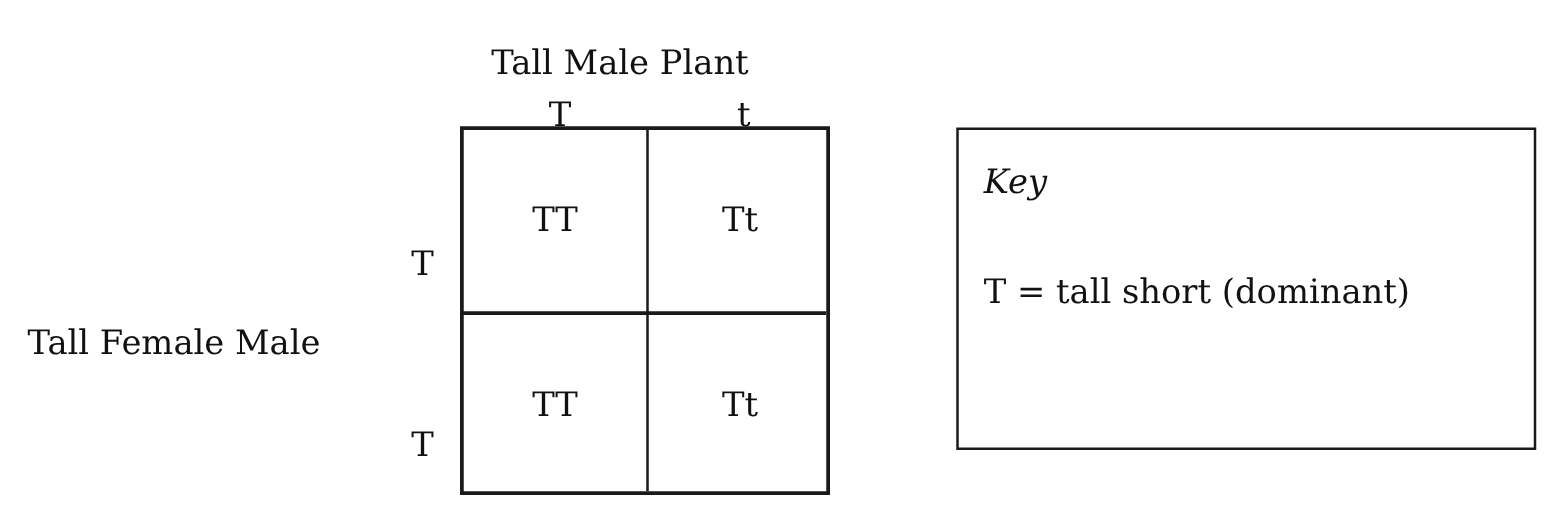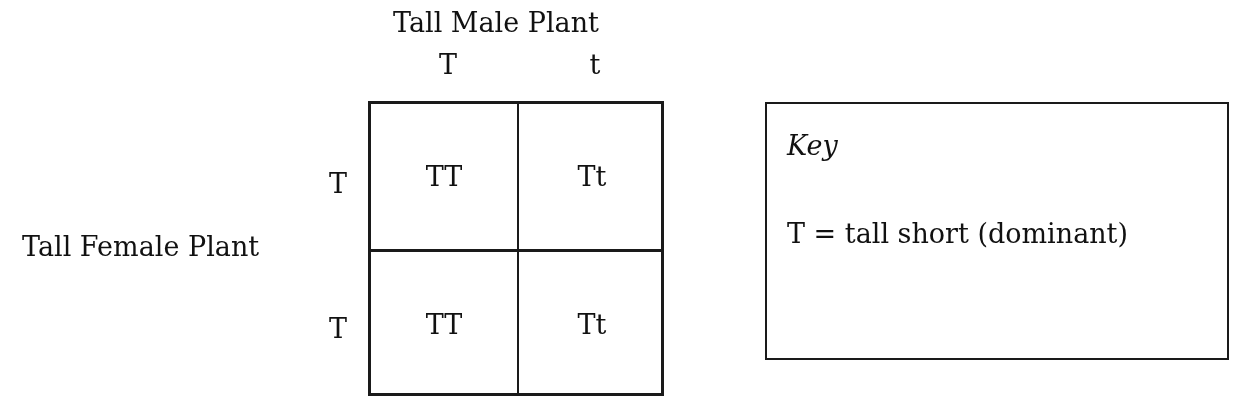--- a/index.html
+++ b/index.html
@@ -8,21 +8,21 @@
       background: #ffffff;
     }
     body {
       width: 1235px;
       height: 414px;
       position: relative;
       overflow: hidden;
       font-family: "DejaVu Serif", "Liberation Serif", serif;
       color: #111111;
     }
-    .abs { position: absolute; white-space: nowrap; }
+    .abs { position: absolute; white-space: nowrap; margin-top: 28px; }
     .txt { font-size: 27px; line-height: 1; }
 
     #male-title { left: 393px; top: 9px; }
     #male-allele-1 { left: 433px; top: 51px; width: 30px; text-align: center; }
     #male-allele-2 { left: 580px; top: 51px; width: 30px; text-align: center; }
 
     #female-title { left: 22px; top: 233px; }
     #female-allele-1 { left: 323px; top: 170px; width: 30px; text-align: center; }
     #female-allele-2 { left: 323px; top: 315px; width: 30px; text-align: center; }
 
@@ -94,21 +94,21 @@
       font-size: 27px;
     }
   </style>
 </head>
 <body>
 
 <div id="male-title" class="abs txt">Tall Male Plant</div>
 <div id="male-allele-1" class="abs txt">T</div>
 <div id="male-allele-2" class="abs txt">t</div>
 
-<div id="female-title" class="abs txt">Tall Female Plant</div>
+<div id="female-title" class="abs txt">Tall Female Male</div>
 <div id="female-allele-1" class="abs txt">T</div>
 <div id="female-allele-2" class="abs txt">T</div>
 
 <div id="punnett-grid">
   <div class="vline"></div>
   <div class="hline"></div>
   <div class="cell r0 c0">TT</div>
   <div class="cell r0 c1">Tt</div>
   <div class="cell r1 c0">TT</div>
   <div class="cell r1 c1">Tt</div>

